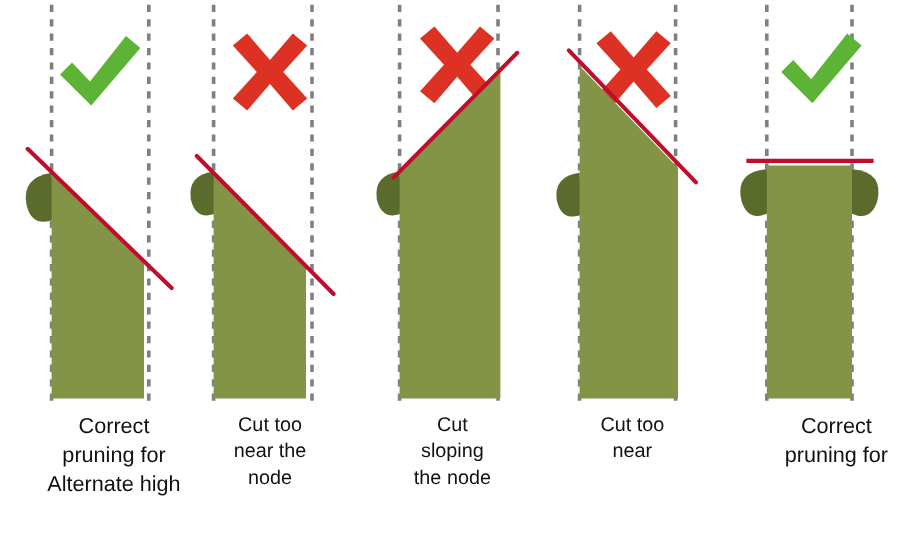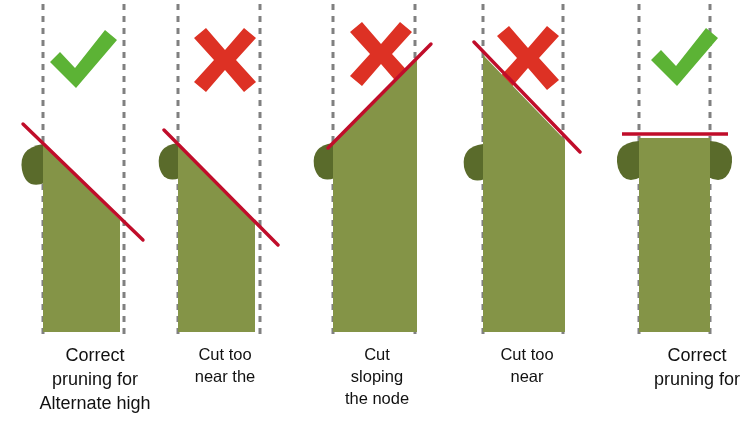--- a/index.html
+++ b/index.html
@@ -107,20 +107,21 @@
           <path d="M28 143 L105 222 L105 332 L28 332 Z" fill="#849447"></path>
         </g>
         <g>
           <line x1="14" y1="130" x2="128" y2="245" stroke="#c00d2a" stroke-width="3.4" stroke-linecap="round"></line>
         </g>
       </svg>
     </div>
     <div class="caption small">
       <span>Cut too</span>
       <span>near the</span>
+      <span>node</span>
     </div>
   </div>
 
   <div class="panel" style="left:302px;">
     <div class="panel-art">
       <svg width="150" height="340" viewBox="0 0 150 340" xmlns="http://www.w3.org/2000/svg">
         <g>
           <line x1="31" y1="4" x2="31" y2="338" stroke="#808080" stroke-width="3" stroke-dasharray="6 6"></line>
         </g>
         <g>

